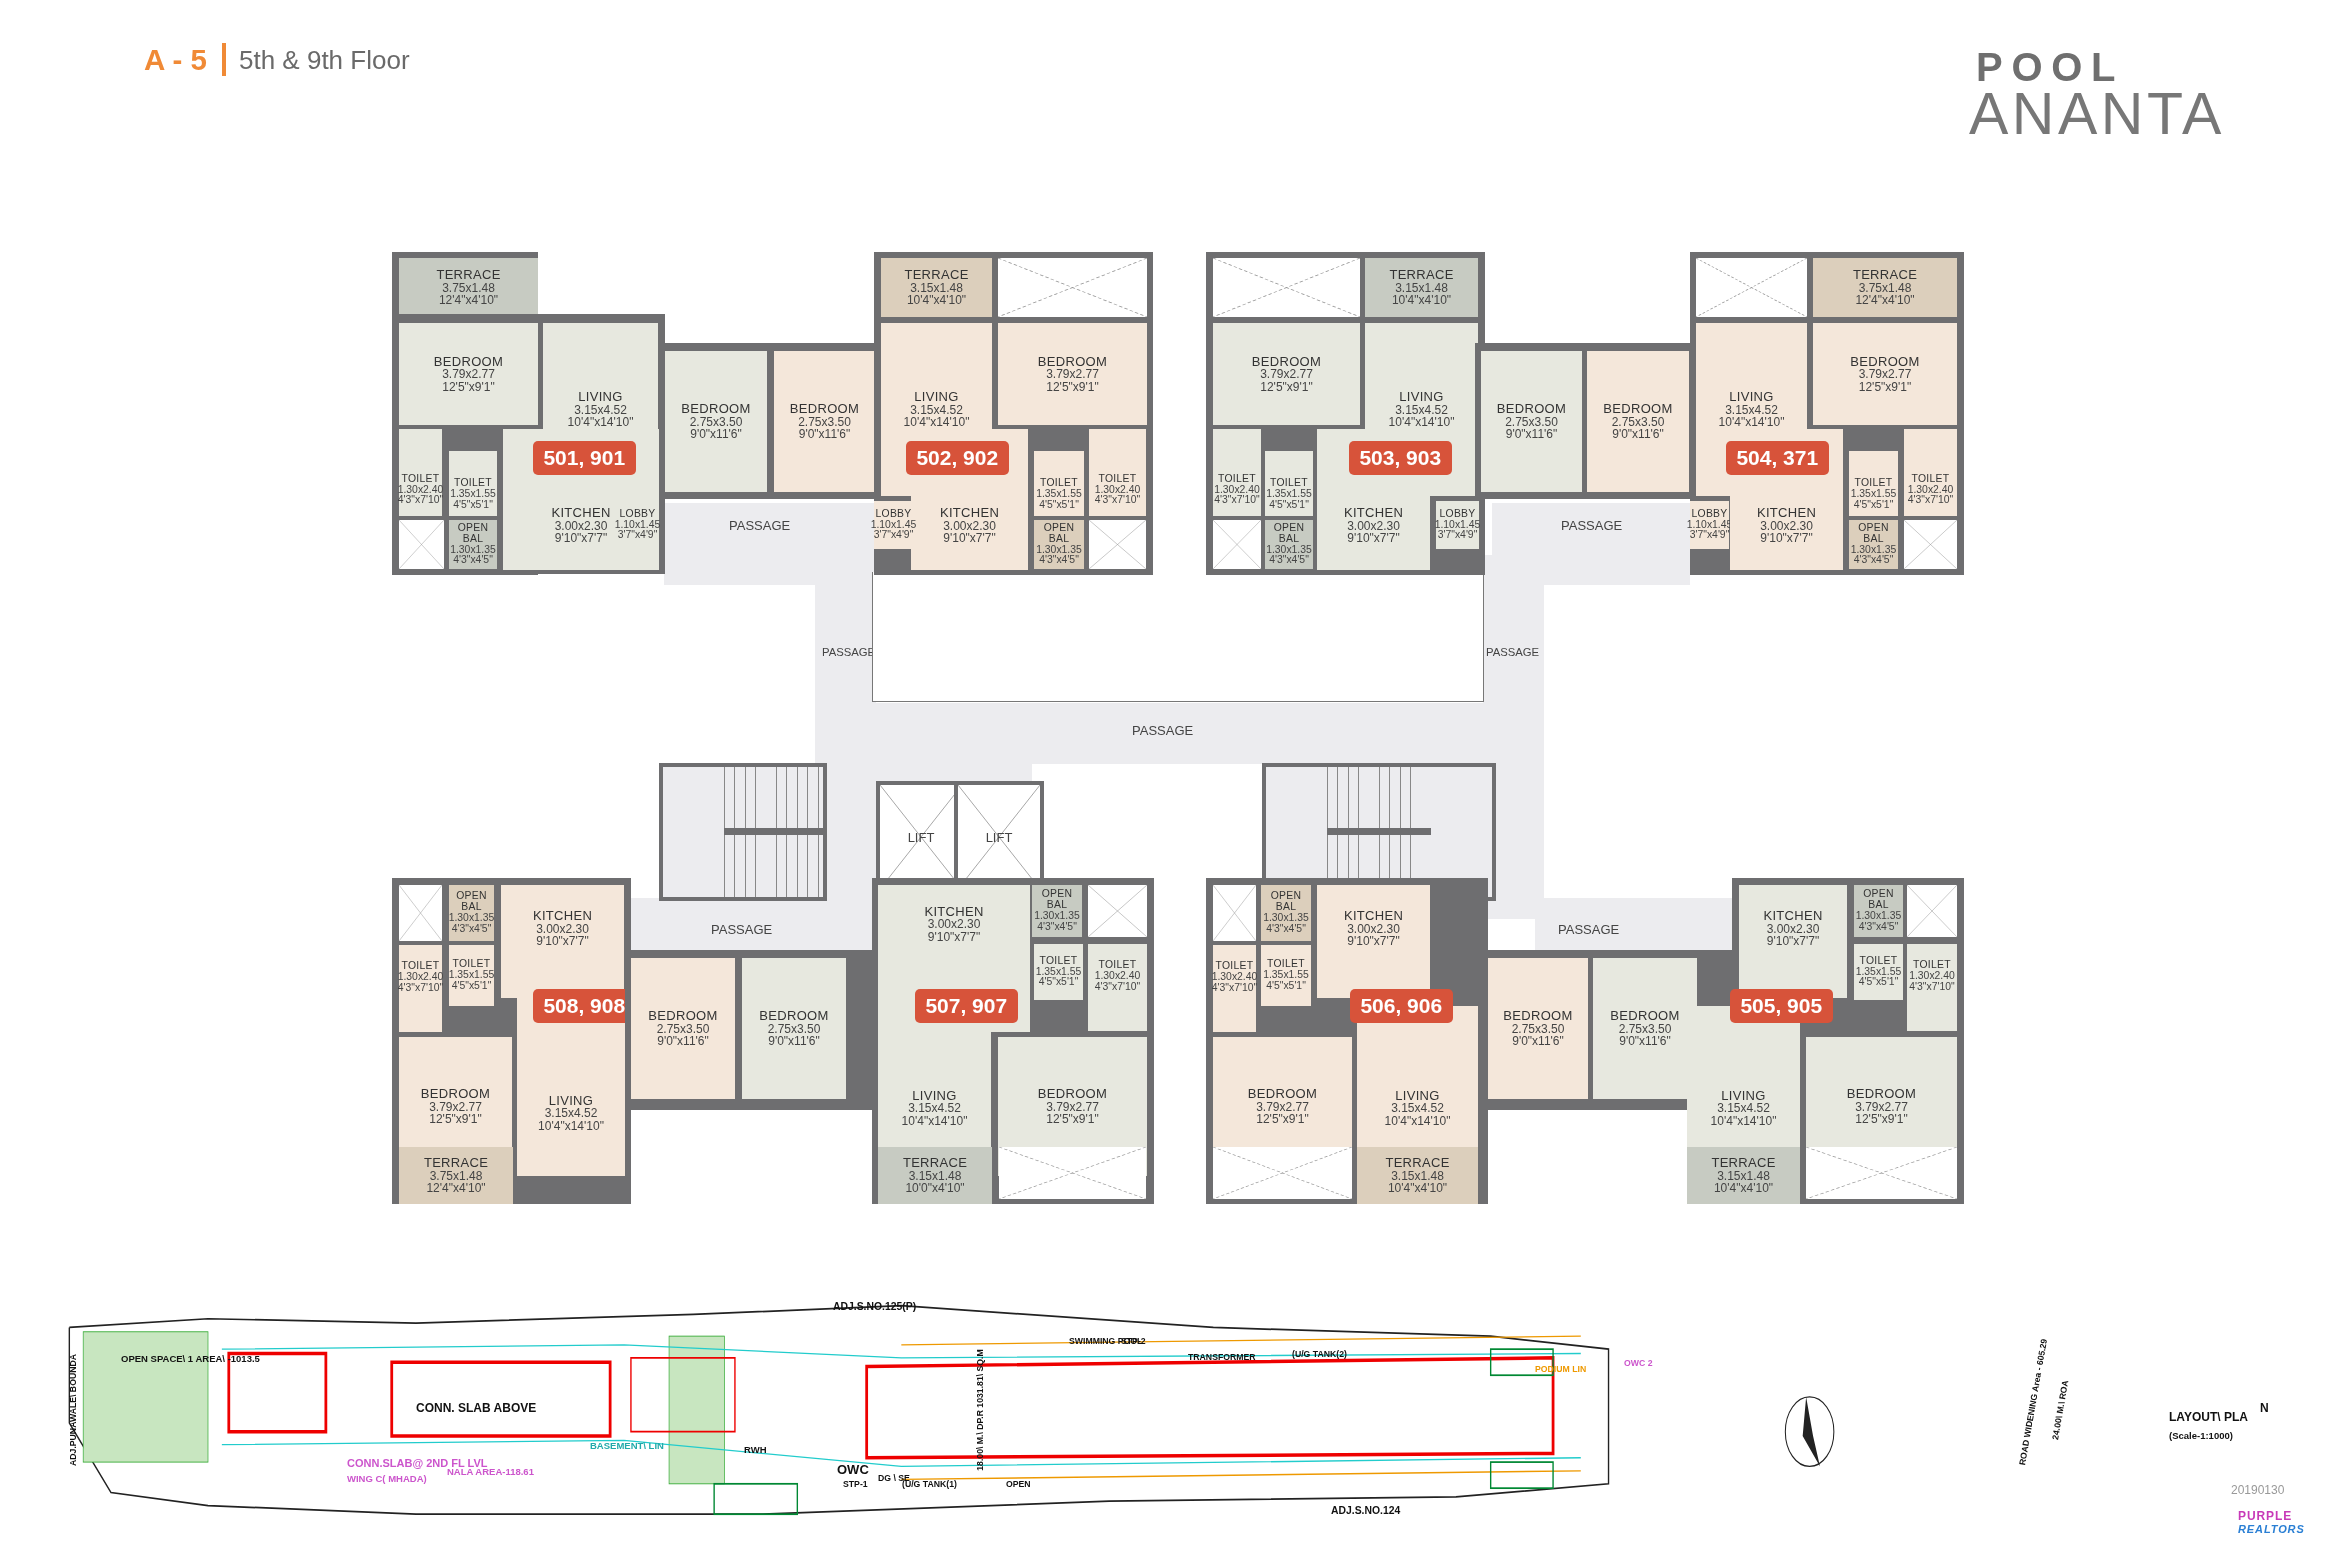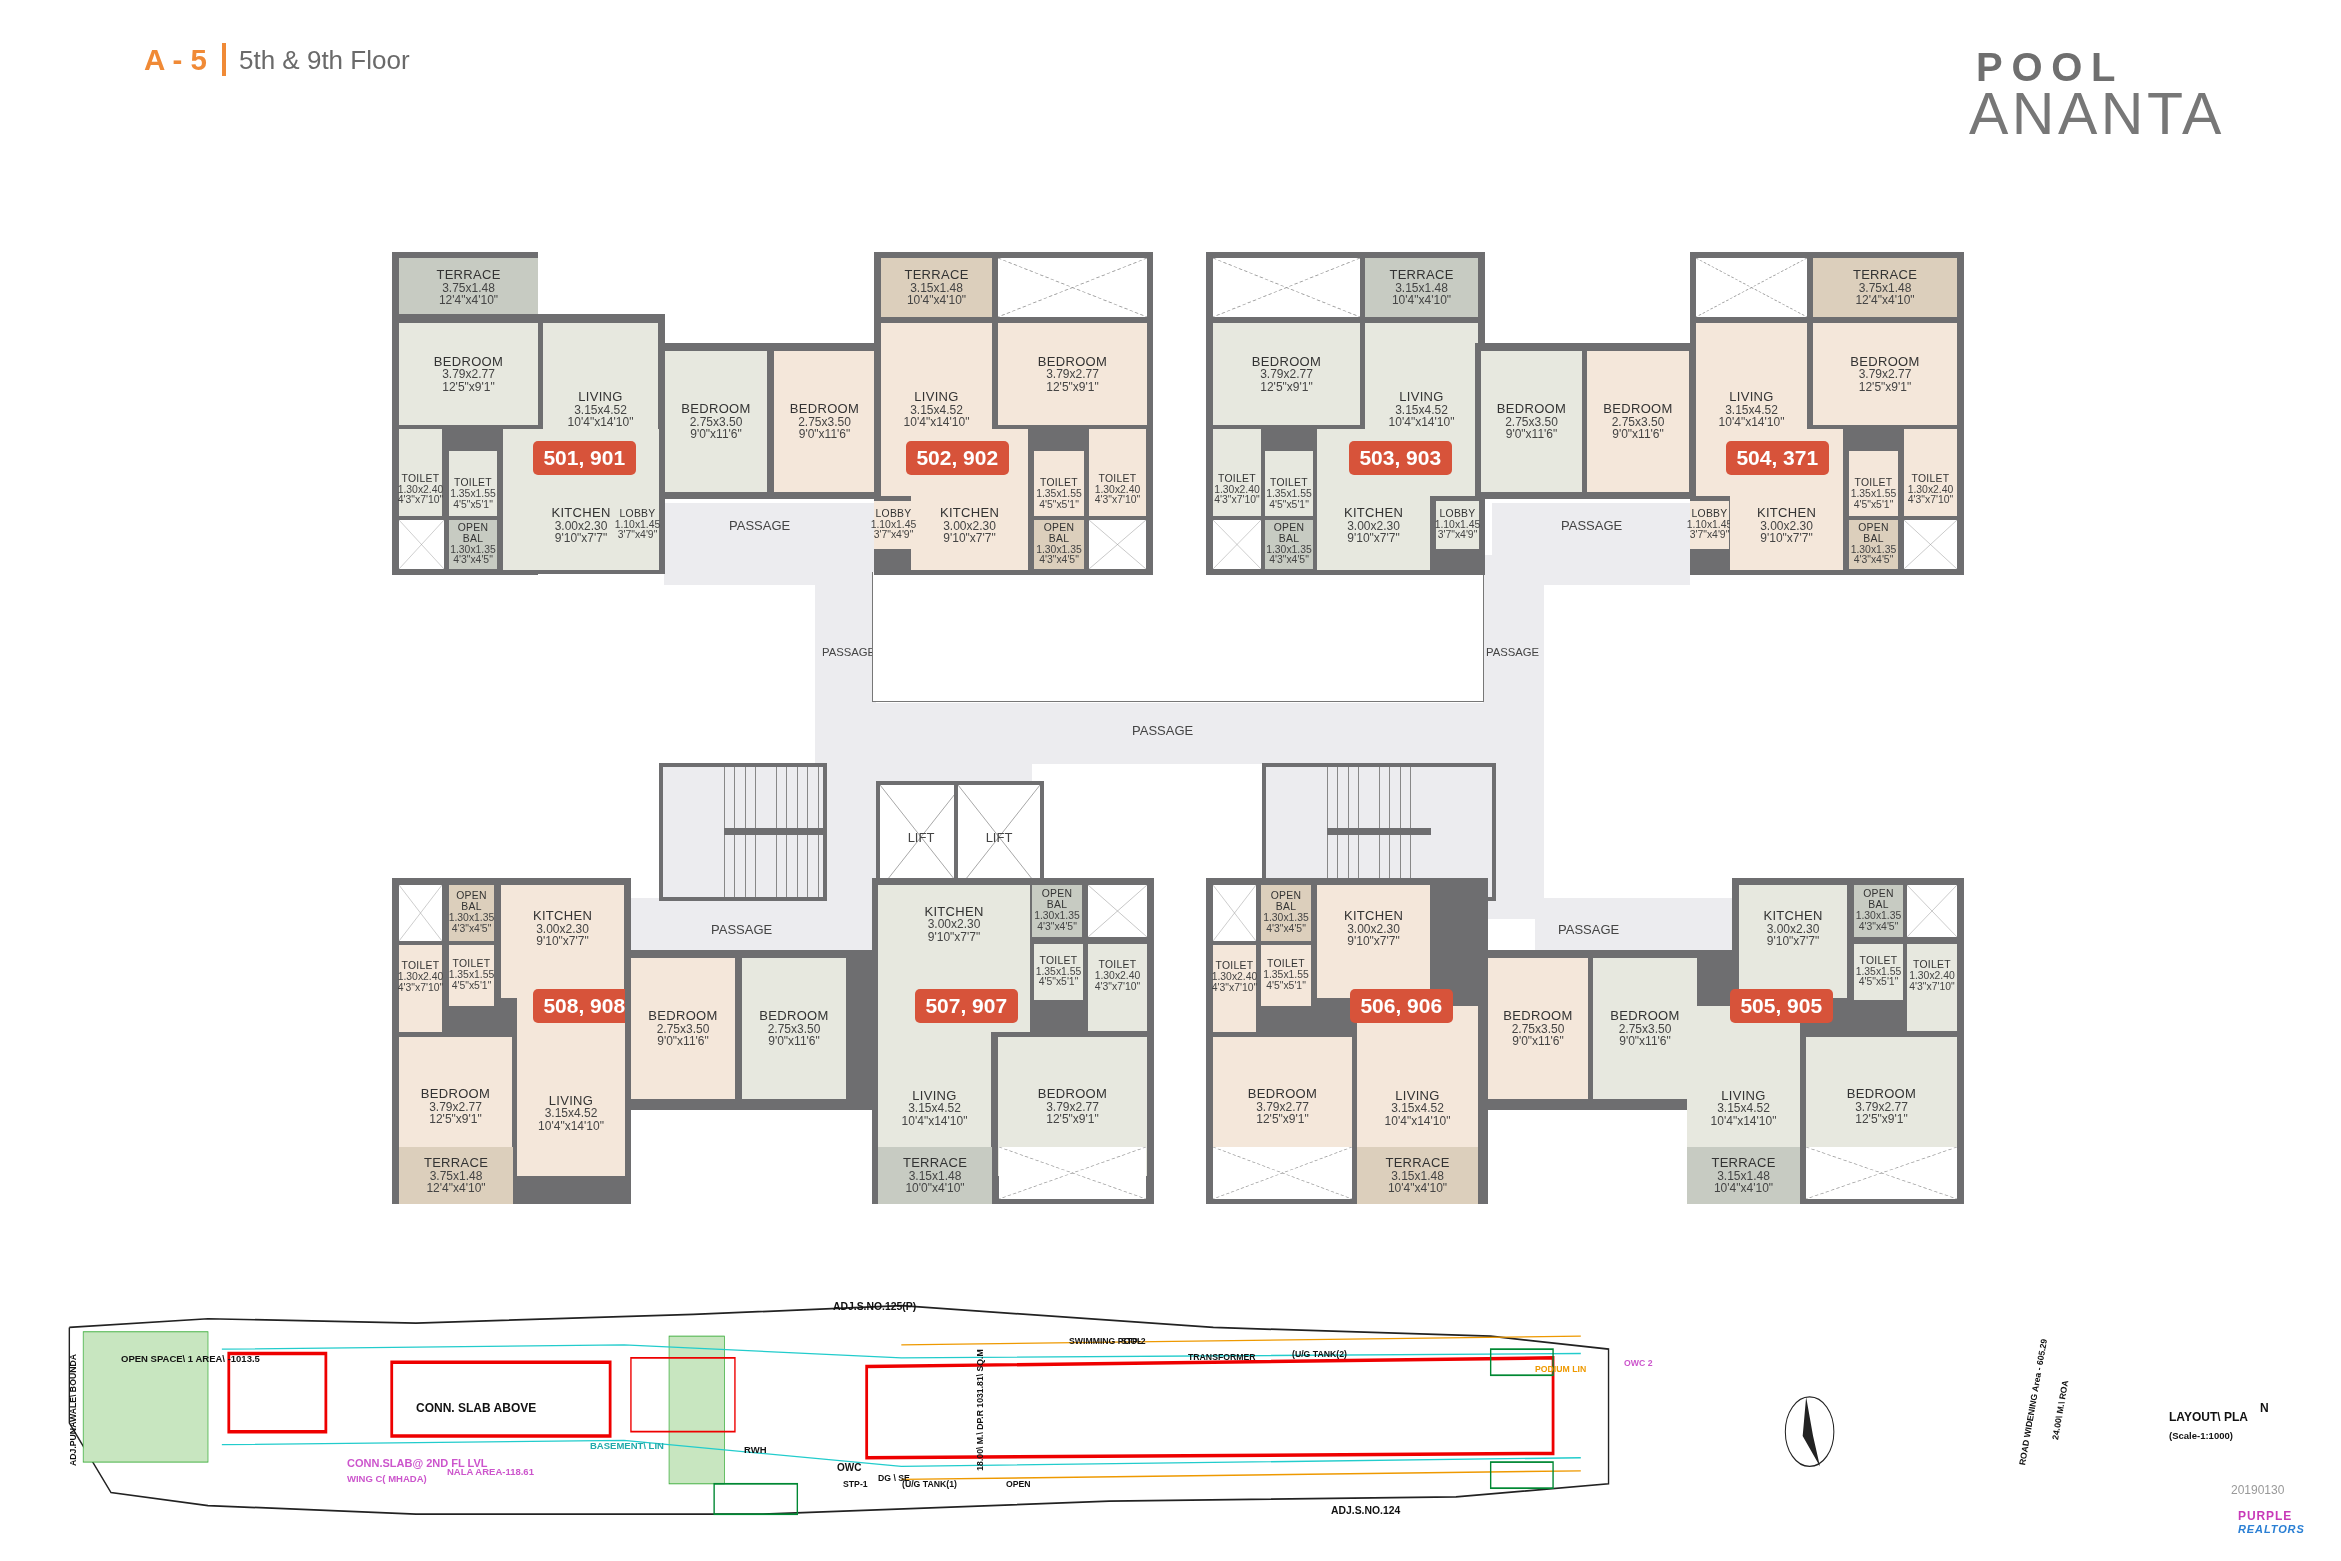--- a/index.html
+++ b/index.html
@@ -585,21 +585,21 @@
   <div class="site-label" style="left:590px;top:156px;font-size:9.5px;color:#2aa;">BASEMENT\ LIN</div>
   <div class="site-label" style="left:744px;top:160px;font-size:9.5px;">RWH</div>
   <div class="site-label" style="left:1069px;top:52px;font-size:8.7px;">SWIMMING POOL</div>
   <div class="site-label" style="left:1121px;top:52px;font-size:8.7px;">STP-2</div>
   <div class="site-label" style="left:1188px;top:68px;font-size:8.7px;">TRANSFORMER</div>
   <div class="site-label" style="left:1292px;top:65px;font-size:8.7px;">(U/G TANK(2)</div>
   <div class="site-label" style="left:843px;top:195px;font-size:8.7px;">STP-1</div>
   <div class="site-label" style="left:878px;top:189px;font-size:8.7px;">DG \ SE</div>
   <div class="site-label" style="left:902px;top:195px;font-size:8.7px;">(U/G TANK(1)</div>
   <div class="site-label" style="left:1006px;top:195px;font-size:8.7px;">OPEN</div>
-  <div class="site-label" style="left:837px;top:178px;font-size:10px;">OWC</div>
+  <div class="site-label" style="left:837px;top:178px;font-size:13px;">OWC</div>
   <div class="site-label" style="left:1624px;top:74px;font-size:8.7px;color:#c5c;">OWC 2</div>
   <div class="site-label" style="left:1535px;top:80px;font-size:8.7px;color:#e90;">PODIUM LIN</div>
   <div class="site-label" style="left:1969px;top:113px;font-size:8.7px;transform:rotate(-80deg);">ROAD WIDENING Area - 605.29</div>
   <div class="site-label" style="left:2030px;top:121px;font-size:8.7px;transform:rotate(-80deg);">24.00\ M.\ ROA</div>
   <div class="site-label" style="left:17.3px;top:121px;font-size:8.7px;transform:rotate(-90deg);">ADJ.PUNAWALE\ BOUNDA</div>
   <div class="site-label" style="left:919px;top:121px;font-size:8.7px;transform:rotate(-90deg);">18.00\ M.\ DP.R 1031.81\ SQ.M</div>
   <div class="site-label" style="left:2169px;top:126px;font-size:12px;">LAYOUT\ PLA</div>
   <div class="site-label" style="left:2169px;top:146px;font-size:9.5px;">(Scale-1:1000)</div>
   <div class="site-label" style="left:2260px;top:117px;font-size:12px;">N</div>
 </div>

